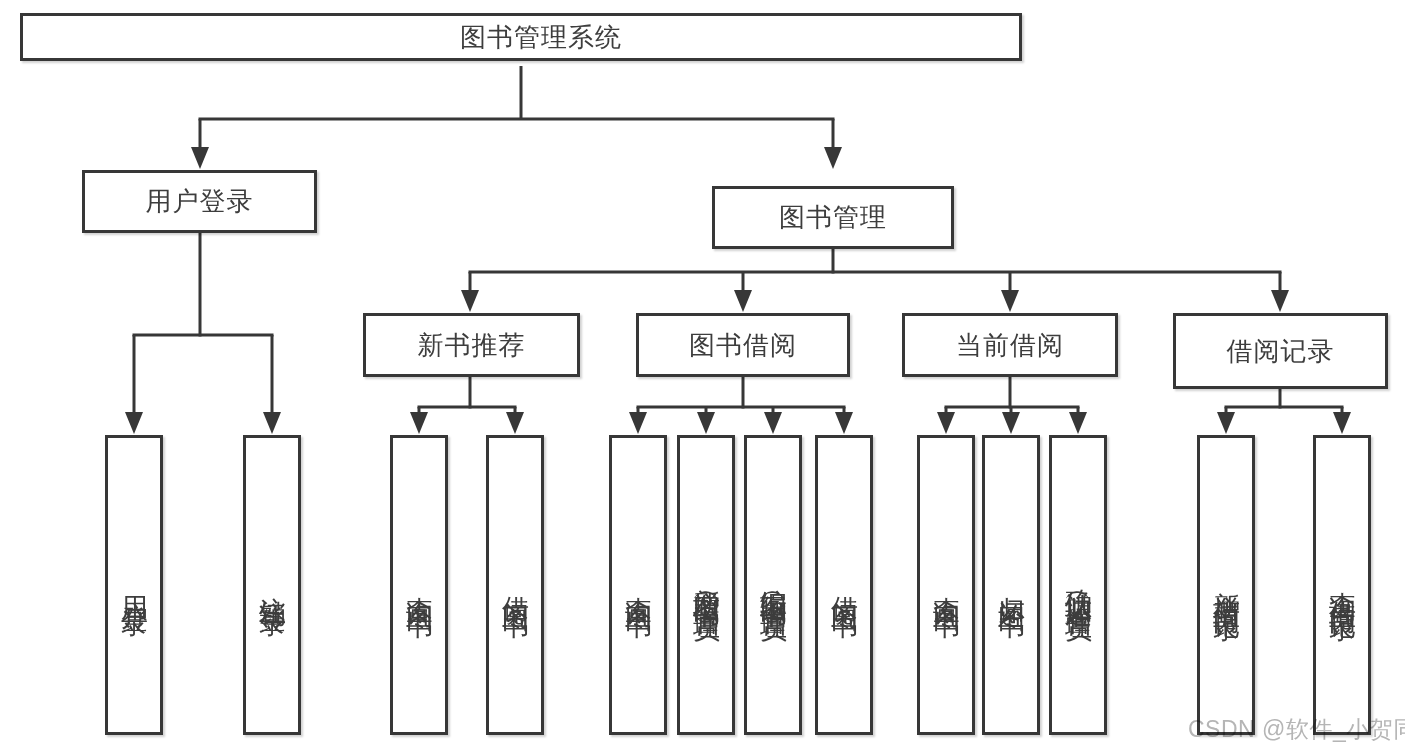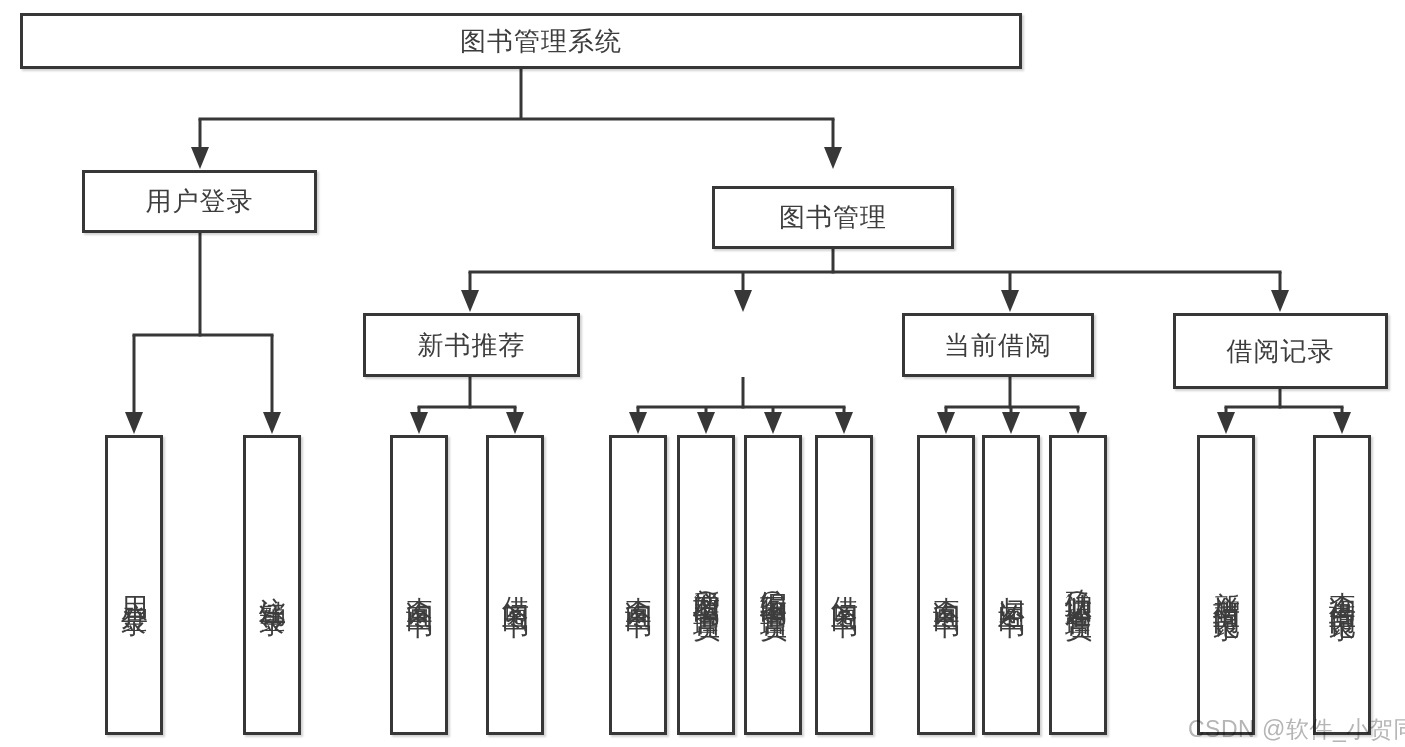--- a/index.html
+++ b/index.html
@@ -24,26 +24,26 @@
     border: 3px solid #373737;
     box-shadow: 2px 2px 2px rgba(0,0,0,0.18);
     display: flex;
     align-items: center;
     justify-content: center;
     font-size: 26px;
     letter-spacing: 1px;
     color: #3d3d3d;
     white-space: nowrap;
   }
-  .box-root   { left: 20px;   top: 13px;  width: 1002px; height: 56px; padding-left: 40px; }
+  .box-root   { left: 20px;   top: 13px;  width: 1002px; height: 48px; padding-left: 40px; }
   .box-l2a    { left: 82px;   top: 170px; width: 235px;  height: 63px; }
   .box-l2b    { left: 712px;  top: 170px; width: 242px;  height: 63px; margin-top: 16px; }
   .box-l3a    { left: 363px;  top: 313px; width: 217px;  height: 64px; text-align: center; }
   .box-l3b    { left: 636px;  top: 313px; width: 214px;  height: 64px; }
-  .box-l3c    { left: 902px;  top: 313px; width: 192px;  height: 64px; }
+  .box-l3c    { left: 902px;  top: 313px; width: 216px;  height: 64px; }
   .box-l3d    { left: 1173px; top: 313px; width: 215px;  height: 76px; }
   .leaf {
     position: absolute;
     top: 435px;
     width: 58px;
     height: 300px;
     box-sizing: border-box;
     background: #ffffff;
     border: 3px solid #373737;
     box-shadow: 2px 2px 2px rgba(0,0,0,0.18);
@@ -155,20 +155,23 @@
   <div class="hbox box-l2a">
     <span>用户登录</span>
   </div>
   <div class="hbox box-l2b">
     <span>图书管理</span>
   </div>
 
   <div class="hbox box-l3a">
     <span>新书推荐</span>
   </div>
+  <div class="hbox box-l3b">
+    <span>图书借阅</span>
+  </div>
   <div class="hbox box-l3c">
     <span>当前借阅</span>
   </div>
   <div class="hbox box-l3d">
     <span>借阅记录</span>
   </div>
 
   <div class="leaf" style="left:105px">
     <span class="vtext">用户登录</span>
   </div>

